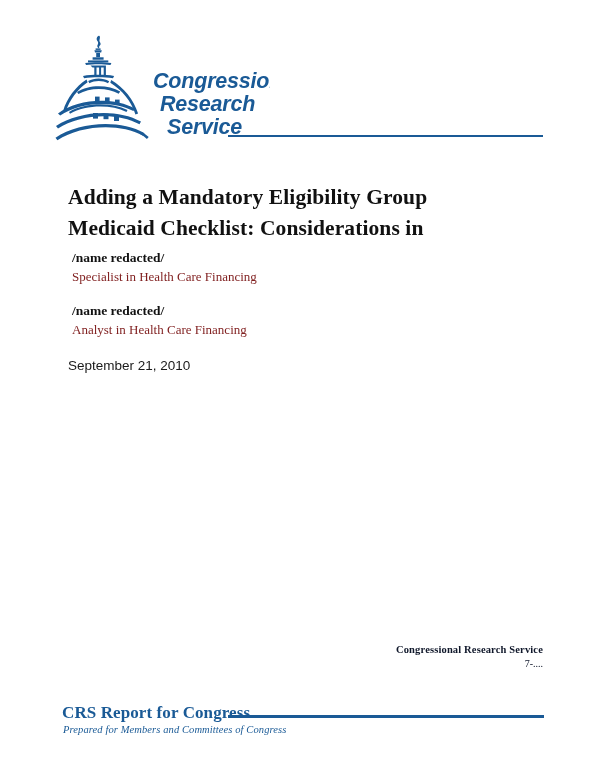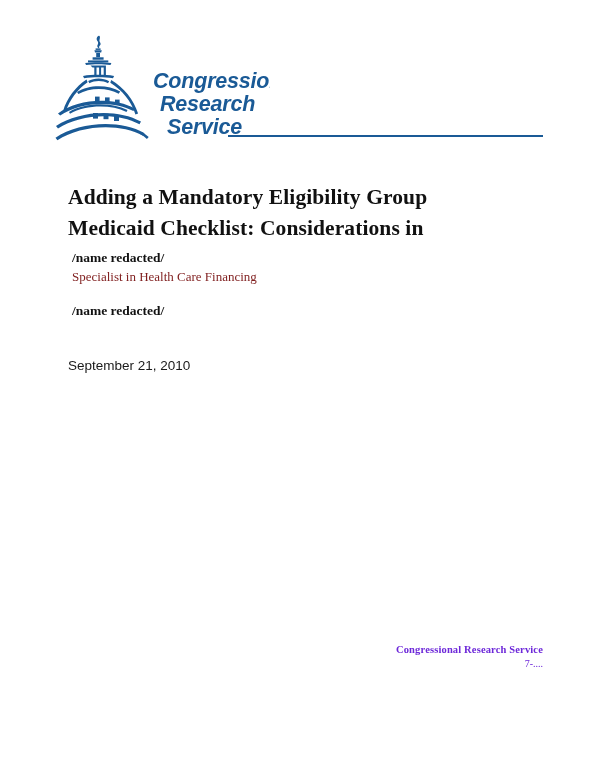--- a/index.html
+++ b/index.html
@@ -88,21 +88,21 @@
     color: #1a1a1a;
   }
 
   
   .footer-meta {
     position: absolute;
     right: 57px;
     top: 642px;
     text-align: right;
     font-family: "Liberation Serif", serif;
-    color: #6d28d9;
+    color: #0f172a;
   }
   .footer-meta .fm-org {
     font-size: 10.5px;
     font-weight: bold;
     line-height: 15px;
     letter-spacing: 0.15px;
   }
   .footer-meta .fm-line {
     font-size: 10px;
     line-height: 14.5px;
@@ -208,24 +208,30 @@
     <span class="tline">Medicaid Checklist: Considerations in</span>
   </h1>
 
   <div class="authors">
     <div class="author-block">
       <div class="author-name">/name redacted/</div>
       <div class="author-role">Specialist in Health Care Financing</div>
     </div>
     <div class="author-block">
       <div class="author-name">/name redacted/</div>
+      <div class="author-role">Analyst in Health Care Financing</div>
     </div>
   </div>
 
   <div class="doc-date">September 21, 2010</div>
 
   <div class="footer-meta">
     <div class="fm-org">Congressional Research Service</div>
     <div class="fm-line">7-....</div>
   </div>
 
+  <div class="banner">
+    <div class="banner-title">CRS Report for Congress</div>
+    <div class="banner-rule"></div>
+    <div class="banner-sub">Prepared for Members and Committees of Congress</div>
+  </div>
 
 </div>
 
 </body></html>

